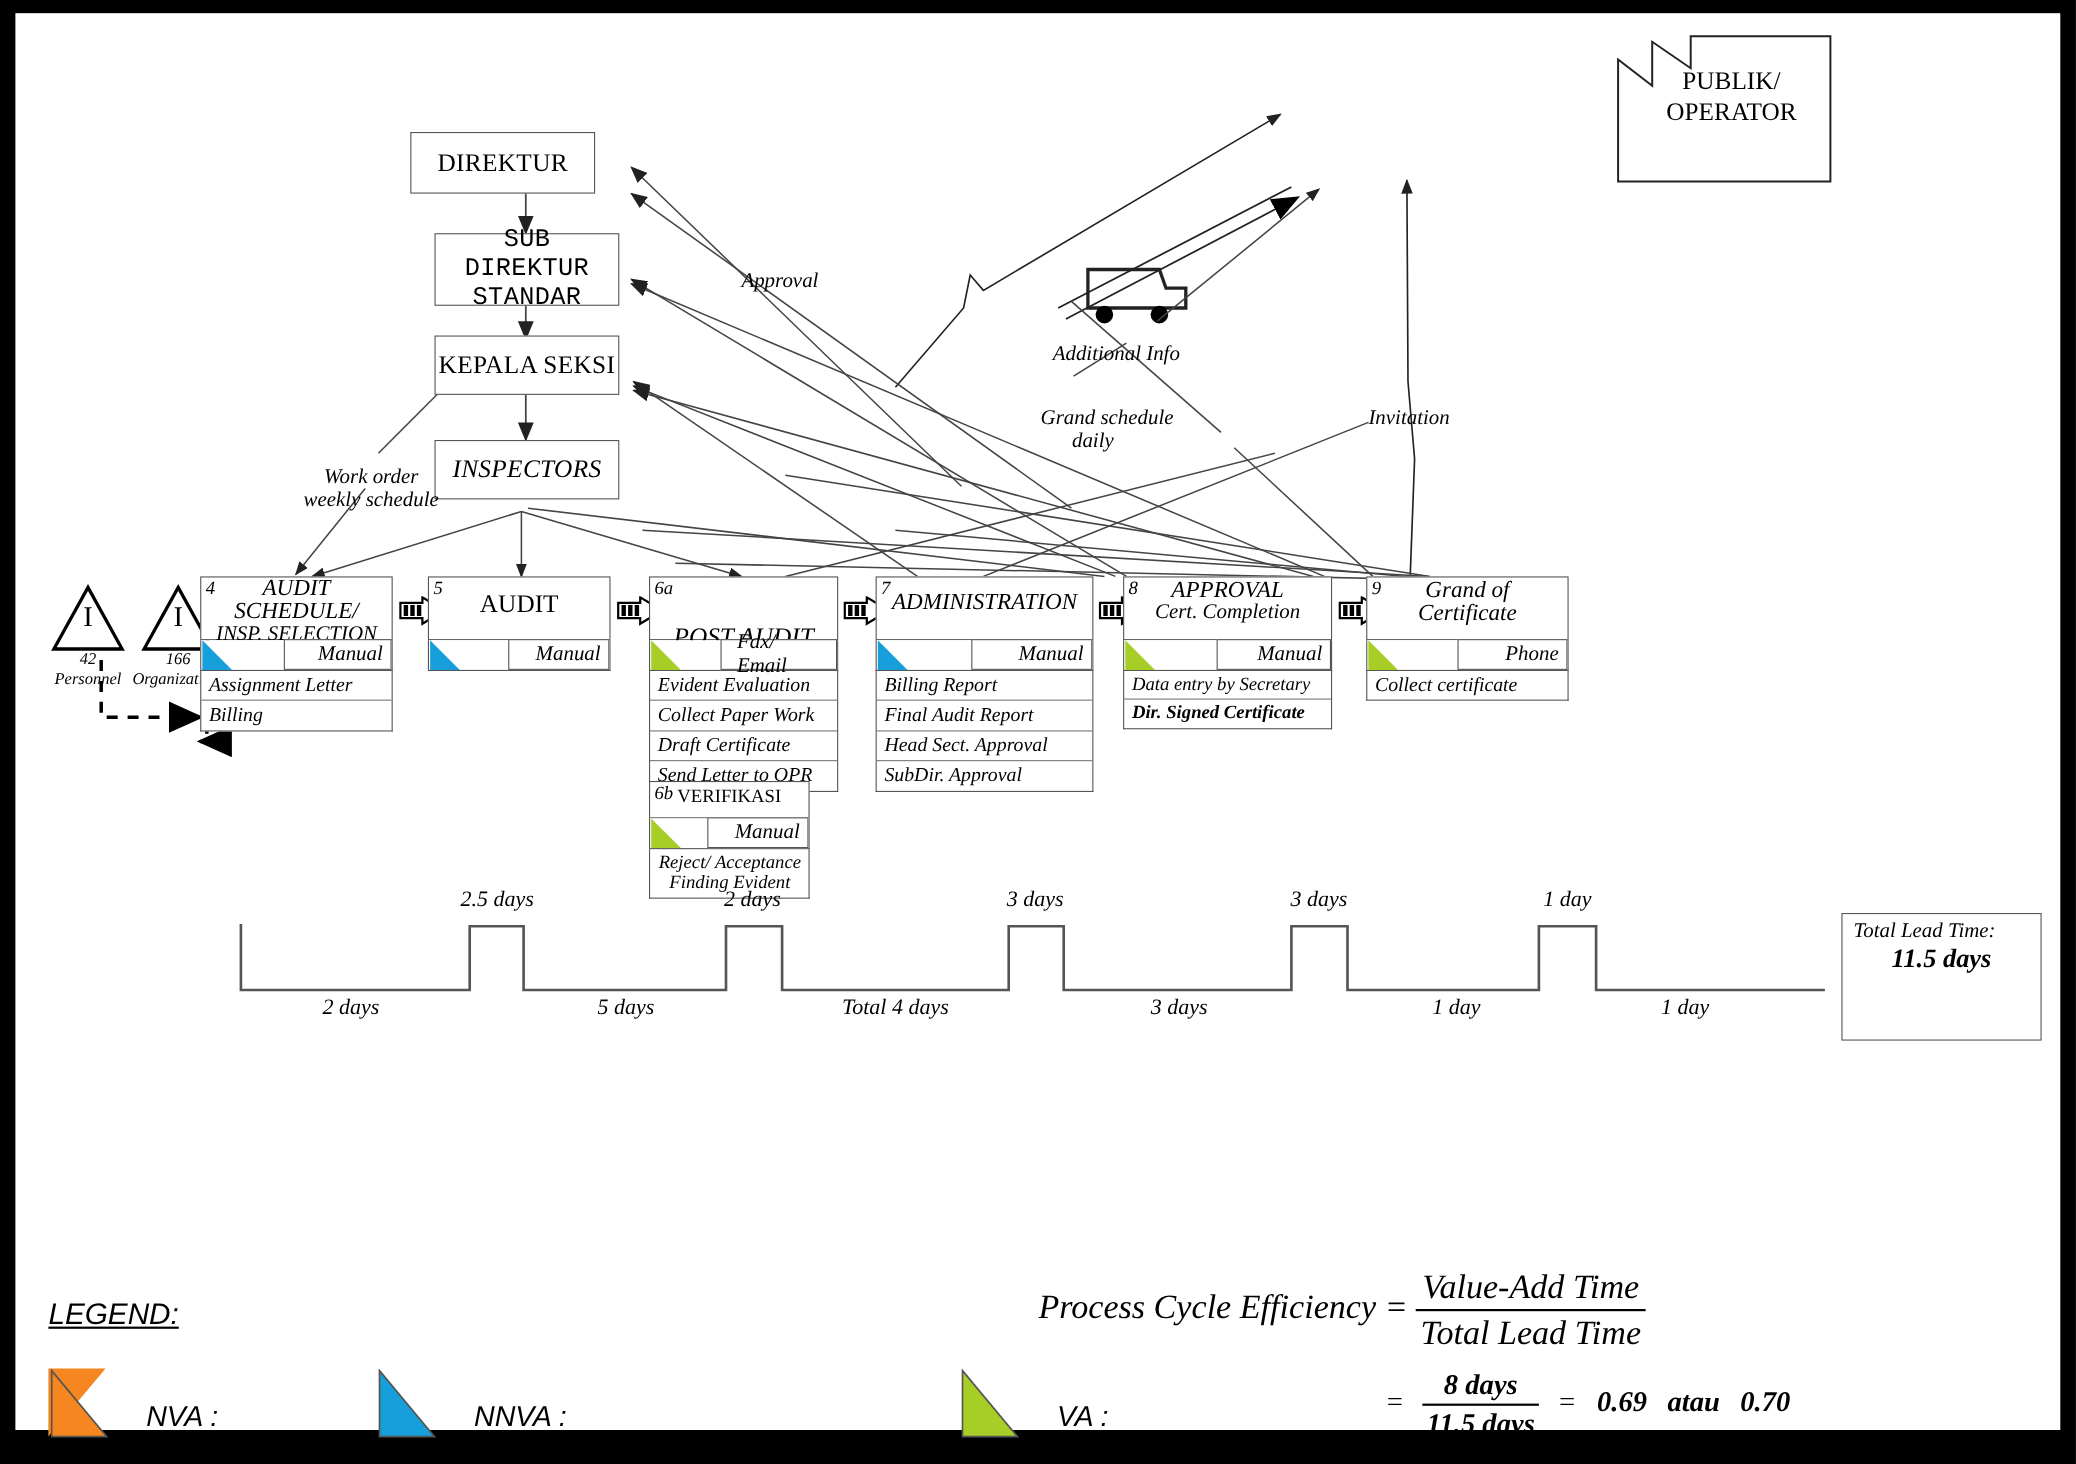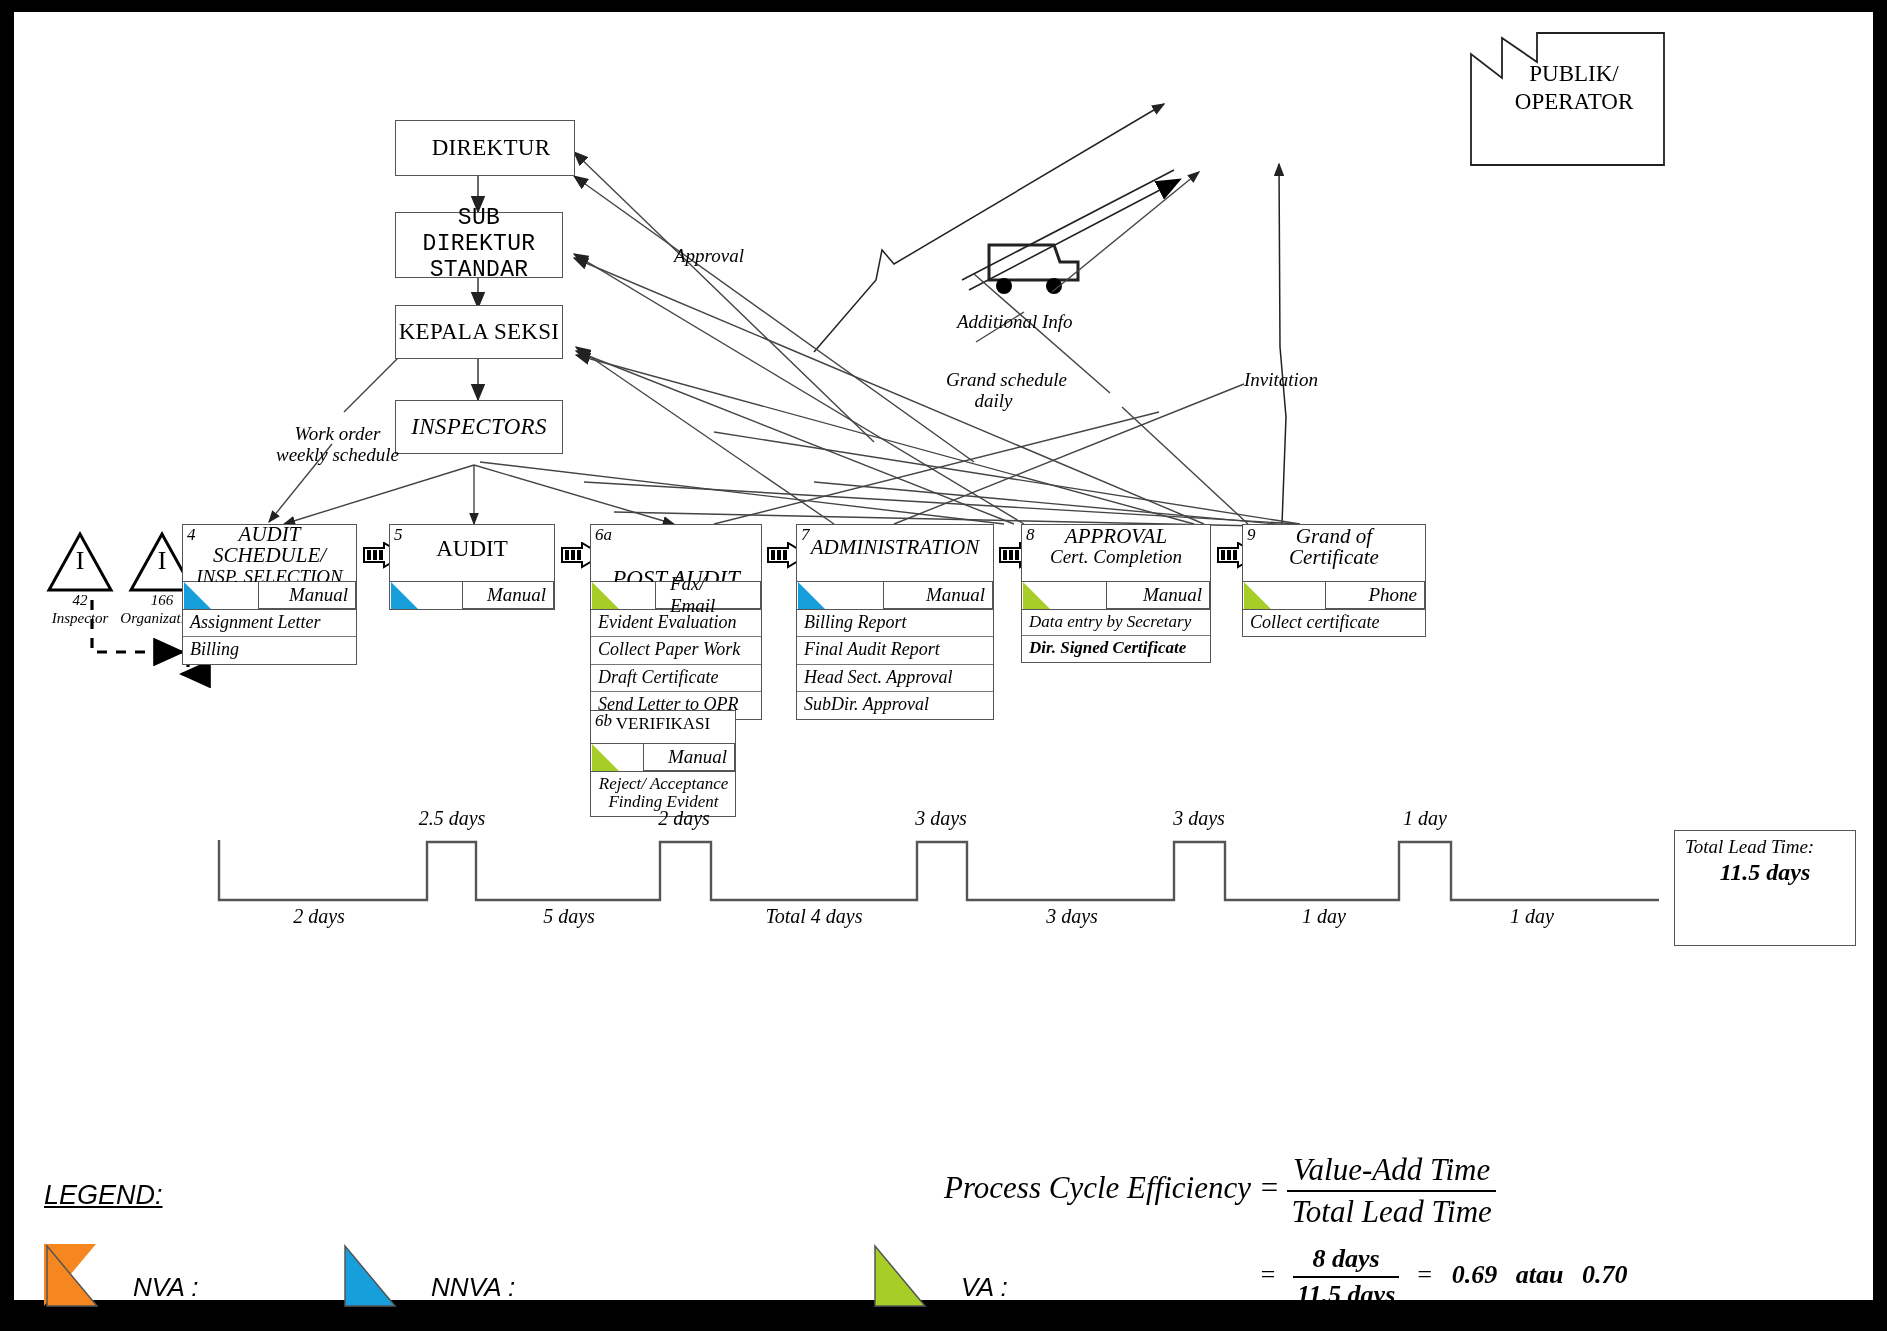--- a/index.html
+++ b/index.html
@@ -323,21 +323,21 @@
       <path d="M174,588 L174,662 L168,662" marker-end="url(#ahd)"></path>
     </g>
 
     <g stroke="#555" stroke-width="2.4" fill="none">
       <path d="M205,828 L205,888 L413,888 L413,830 L462,830 L462,888 L646,888 L646,830
                L697,830 L697,888 L903,888 L903,830 L953,830 L953,888 L1160,888 L1160,830
                L1211,830 L1211,888 L1385,888 L1385,830 L1437,830 L1437,888 L1645,888"></path>
     </g>
   </svg>
 
-  <div class="orgbox" style="left:381px; top:108px; width:166px; height:54px;padding-left:12px;">
+  <div class="orgbox" style="left:359px; top:108px; width:166px; height:54px;">
     <span>DIREKTUR</span>
   </div>
 
   <div class="orgbox" style="left:381px; top:200px; width:166px; height:64px; white-space:pre-line;">
     <span style="white-space:pre-line;font-family:Liberation Mono, monospace;">SUB DIREKTUR
 STANDAR</span>
   </div>
 
   <div class="orgbox" style="left:381px; top:293px; width:166px; height:52px;">
     <span>KEPALA SEKSI</span>
@@ -350,21 +350,21 @@
   <div class="t" style="left:1470px; top:48px; width:180px; text-align:center; font-size:23px; line-height:1.2; white-space:pre-line;">PUBLIK/
 OPERATOR</div>
 
   <svg class="layer" viewBox="0 0 1859 1288">
     <path d="M35,578 L66,522 L97,578 Z" fill="#fff" stroke="#000" stroke-width="3"></path>
     <path d="M117,578 L148,522 L179,578 Z" fill="#fff" stroke="#000" stroke-width="3"></path>
   </svg>
   <div class="t serif" style="left:35px; top:534px; width:62px; text-align:center; font-size:26px;">I</div>
   <div class="t serif" style="left:117px; top:534px; width:62px; text-align:center; font-size:26px;">I</div>
   <div class="invlabel" style="left:26px; top:580px; width:80px;">42</div>
-  <div class="invlabel" style="left:16px; top:598px; width:100px;">Inspector</div>
+  <div class="invlabel" style="left:16px; top:598px; width:100px;">Personnel</div>
   <div class="invlabel" style="left:108px; top:580px; width:80px;">166</div>
   <div class="invlabel" style="left:88px; top:598px; width:122px;">Organizations</div>
 
   <div class="flowlabel" style="left:262px; top:412px; text-align:center;">Work order
 weekly schedule</div>
   <div class="flowlabel" style="left:660px; top:234px;">Approval</div>
   <div class="flowlabel" style="left:943px; top:300px;">Additional Info</div>
   <div class="flowlabel" style="left:932px; top:358px;">Grand schedule
       daily</div>
   <div class="flowlabel" style="left:1230px; top:358px;">Invitation</div>

